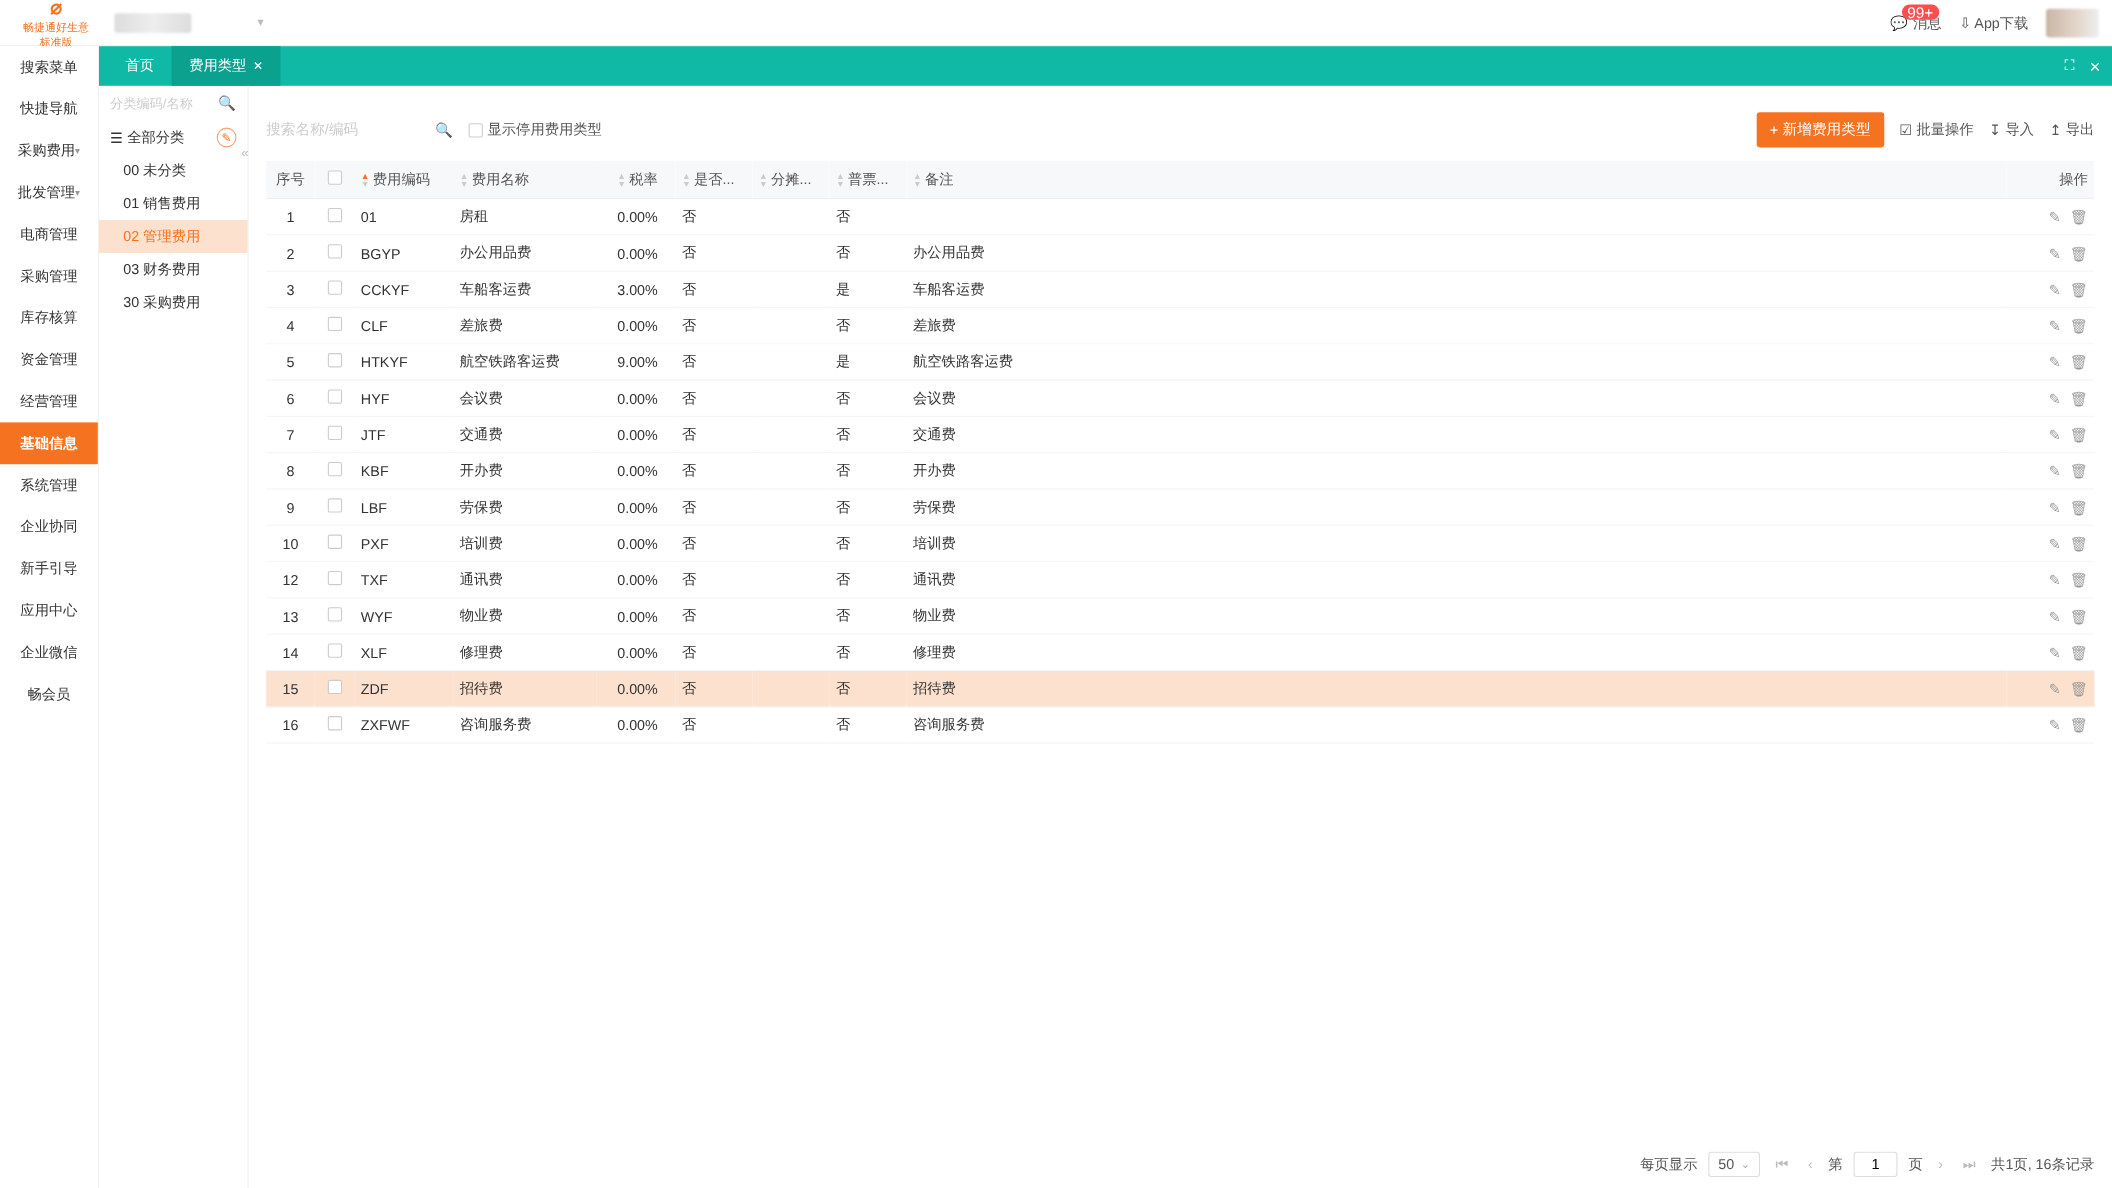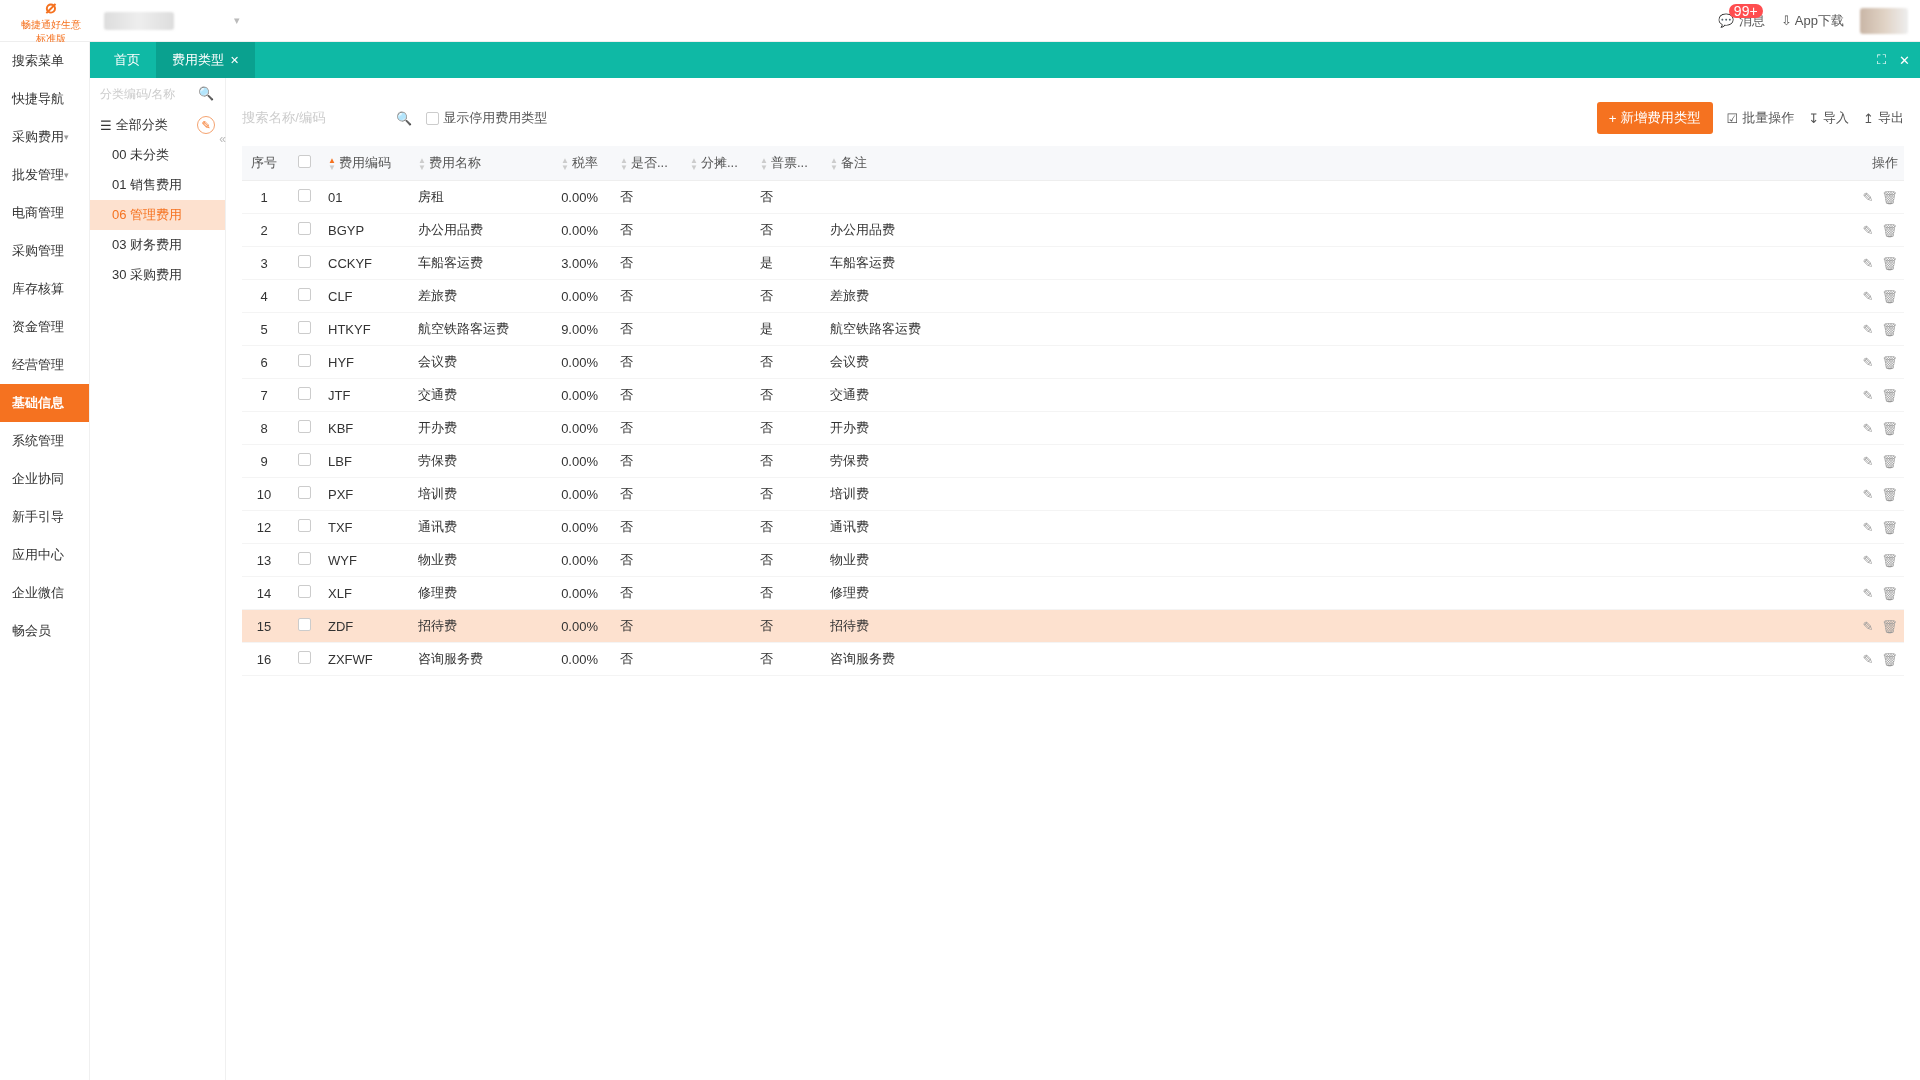--- a/index.html
+++ b/index.html
@@ -11,21 +11,21 @@
 .company-select .blur { width:70px; height:18px; background: linear-gradient(90deg,#ddd,#eee,#ddd); border-radius:3px; filter: blur(1px); }
 .company-select .arrow { margin-left:60px; color:#bbb; font-size:11px; }
 .topbar-spacer { flex:1; }
 .topbar-right { display:flex; align-items:center; gap:16px; color:#555; }
 .msg-wrap { position:relative; display:flex; align-items:center; gap:4px; }
 .badge { position:absolute; top:-8px; left:10px; background:#ff4d4f; color:#fff; border-radius:8px; padding:0 5px; font-size:14px; line-height:14px; }
 .avatar-blur { width:48px; height:26px; background: linear-gradient(90deg,#c9b6a6,#e0d2c4,#eee); border-radius:3px; filter:blur(1px); }
 
 .main { display:flex; height: calc(100vh - 42px); }
 .sidebar { width: 90px; background:#fff; border-right:1px solid #f0f0f0; overflow:hidden; }
-.sidebar-item { padding:10px 12px; cursor:pointer; display:flex; align-items:center; justify-content:flex-start; }
+.sidebar-item { padding:10px 12px; cursor:pointer; display:flex; align-items:center; justify-content:center; }
 .sidebar-item.active { background:#f57220; color:#fff;font-weight:bold; }
 .sidebar-item .arrow { font-size:9px; color:#999; }
 
 .content { flex:1; display:flex; flex-direction:column; min-width:0; }
 .tabs-bar { height:36px; background:#0fb9a5; display:flex; align-items:center; padding-left:8px; position:relative; }
 .tab { padding:0 16px; height:36px; display:flex; align-items:center; color:#fff; cursor:pointer; gap:6px; }
 .tab.home { }
 .tab.active { background:#0aa18f; }
 .tab .close { font-size:11px; }
 .tabs-bar .fx-icon { position:absolute; right:34px; color:#fff; cursor:pointer; }
@@ -180,21 +180,21 @@
           <span class="search-icon">🔍</span>
         </div>
         <div class="cat-header">
           <span>☰</span>
           <span>全部分类</span>
           <span class="cat-edit">✎</span>
         </div>
         <div id="cat-list">
             <div class="cat-item">00 未分类</div>
             <div class="cat-item">01 销售费用</div>
-            <div class="cat-item active">06 管理费用</div>
+            <div class="cat-item active">02 管理费用</div>
             <div class="cat-item">03 财务费用</div>
             <div class="cat-item">30 采购费用</div>
           </div>
         <span class="collapse-handle">«</span>
       </div>
 
       <div class="table-area">
         <div class="toolbar">
           <input class="search" placeholder="搜索名称/编码" style="">
           <span class="search-btn">🔍</span>
@@ -415,16 +415,31 @@
                   <td class="col-bool">否</td>
                   <td class="col-split"></td>
                   <td class="col-ticket">否</td>
                   <td class="col-remark">咨询服务费</td>
                   <td class="col-ops"><span class="op">✎</span><span class="op">🗑</span></td>
                 </tr>
               </tbody>
           </table>
         </div>
 
+        <div class="pager">
+          <span>每页显示</span>
+          <span class="sel">
+            <span>50</span>
+            <span style="font-size:10px;color:#aaa;">⌄</span>
+          </span>
+          <span class="pg-btn">⏮</span>
+          <span class="pg-btn">‹</span>
+          <span>第</span>
+          <input class="page-num" value="1" style="">
+          <span>页</span>
+          <span class="pg-btn">›</span>
+          <span class="pg-btn">⏭</span>
+          <span>共1页, 16条记录</span>
+        </div>
       </div>
     </div>
   </div>
 </div>
 
 </body></html>

